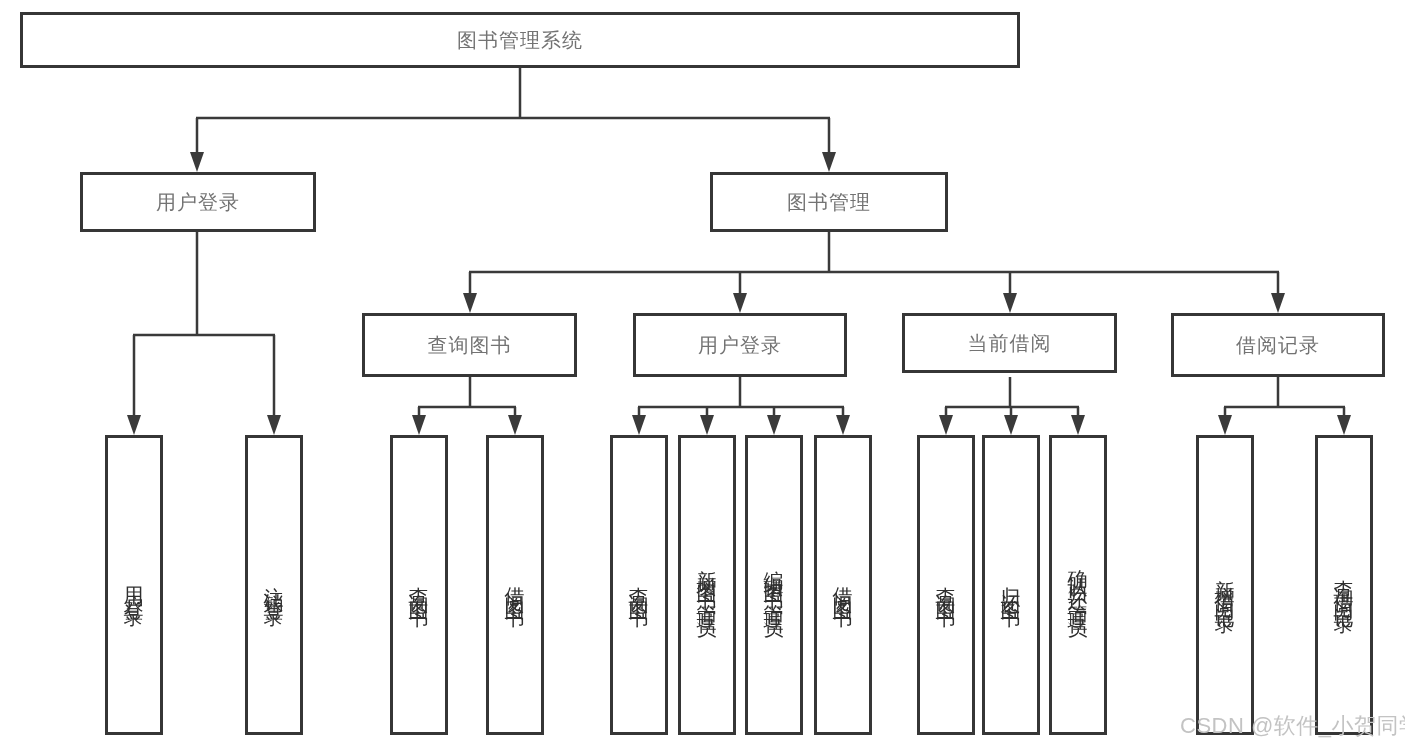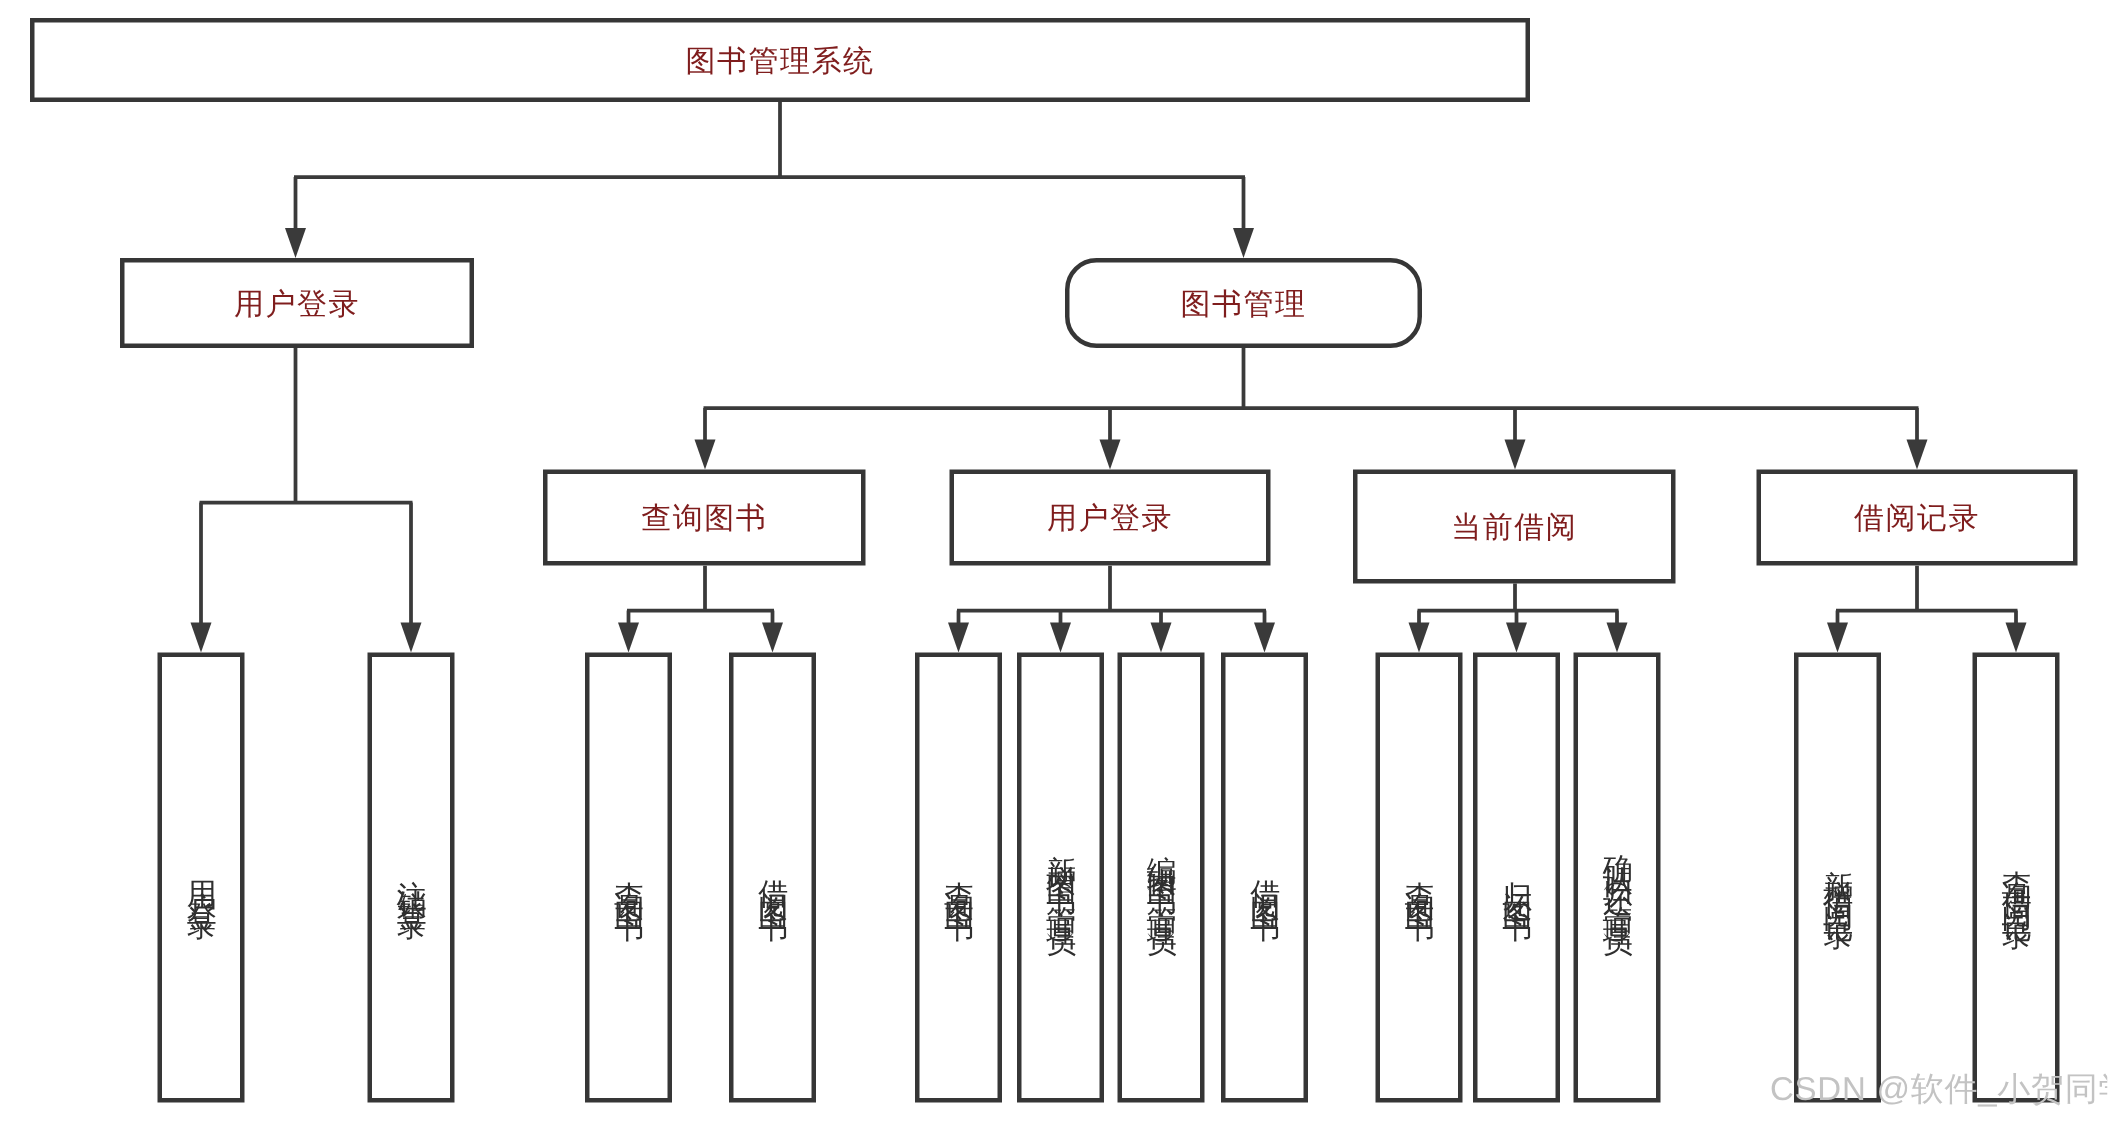--- a/index.html
+++ b/index.html
@@ -10,21 +10,21 @@
     font-family:"Liberation Sans","DejaVu Sans",sans-serif;
     overflow:hidden;
   }
   #wires{position:absolute;left:0;top:0;width:1405px;height:747px;}
   .hbox{
     position:absolute;
     box-sizing:border-box;
     border:3px solid #363636;
     background:#ffffff;
     display:flex;align-items:center;justify-content:center;
-    font-size:20px;color:#7f1d1d;
+    font-size:20px;color:#737373;
     letter-spacing:1px;
     z-index:2;
   }
   .vbox{
     position:absolute;
     box-sizing:border-box;
     border:3px solid #363636;
     background:#ffffff;
     width:58px;height:300px;top:435px;
     display:flex;align-items:center;justify-content:center;
@@ -106,25 +106,25 @@
       <polygon points="1004,415 1018,415 1011,435"></polygon>
       <polygon points="1071,415 1085,415 1078,435"></polygon>
       <polygon points="1218,415 1232,415 1225,435"></polygon>
       <polygon points="1337,415 1351,415 1344,435"></polygon>
     </g>
   </svg>
 
   <div class="hbox" style="left:20px;top:12px;width:1000px;height:56px;">图书管理系统</div>
 
   <div class="hbox" style="left:80px;top:172px;width:236px;height:60px;">用户登录</div>
-  <div class="hbox" style="left:710px;top:172px;width:238px;height:60px;border-radius:21px;">图书管理</div>
+  <div class="hbox" style="left:710px;top:172px;width:238px;height:60px;">图书管理</div>
 
   <div class="hbox" style="left:362px;top:313px;width:215px;height:64px;">查询图书</div>
   <div class="hbox" style="left:633px;top:313px;width:214px;height:64px;">用户登录</div>
-  <div class="hbox" style="left:902px;top:313px;width:215px;height:76px;">当前借阅</div>
+  <div class="hbox" style="left:902px;top:313px;width:215px;height:60px;">当前借阅</div>
   <div class="hbox" style="left:1171px;top:313px;width:214px;height:64px;">借阅记录</div>
 
   <div class="vbox" style="left:105px;">
     <span>用户登录</span>
   </div>
   <div class="vbox" style="left:245px;">
     <span>注销登录</span>
   </div>
 
   <div class="vbox" style="left:390px;">

